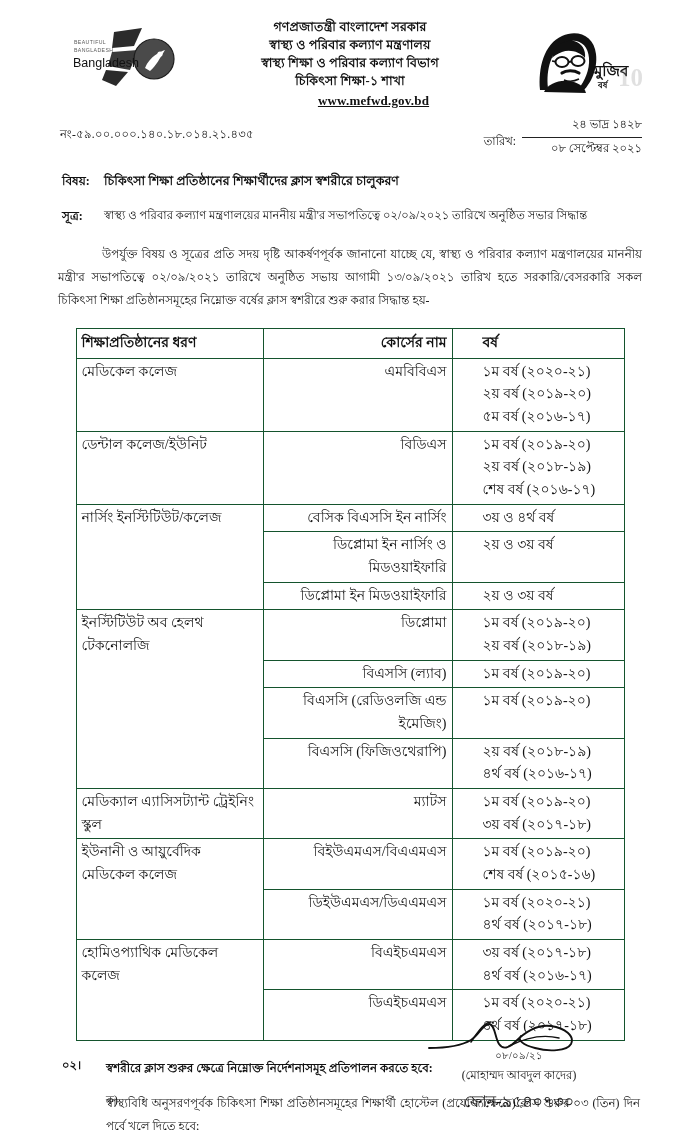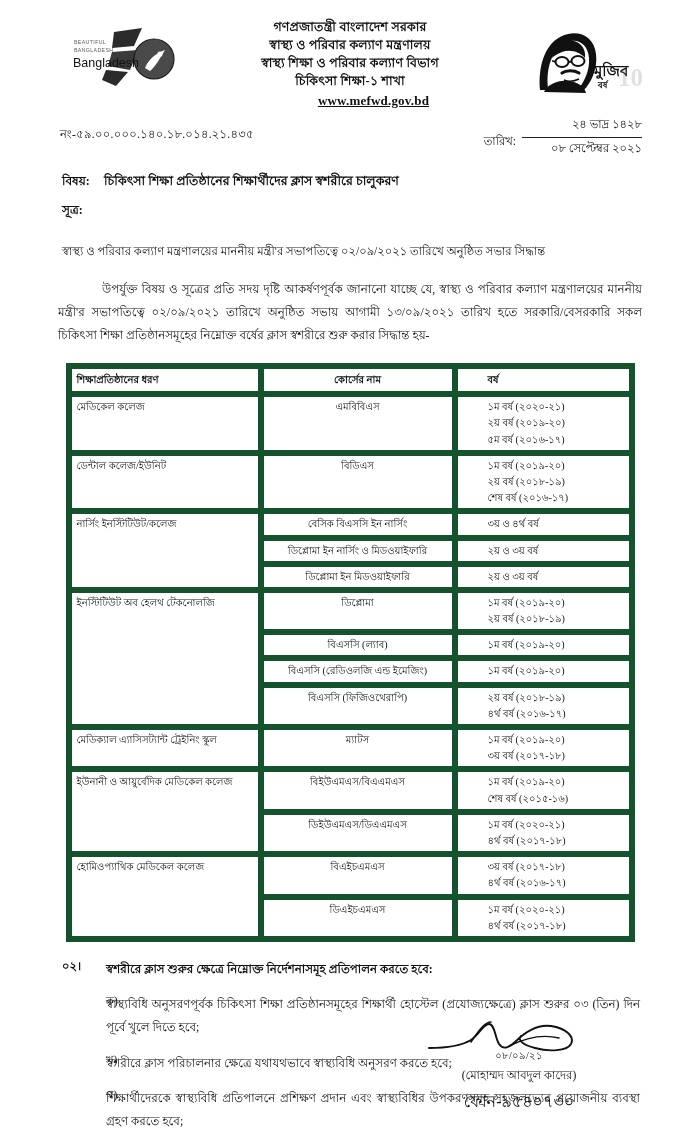--- a/index.html
+++ b/index.html
@@ -108,21 +108,21 @@
   .kv-row .k {
     font-size: 12px;
     font-weight: bold;
     width: 42px;
     flex: 0 0 42px;
   }
   .kv-row.subject .v {
     font-size: 12.5px;
     font-weight: bold;
   }
-  .kv-row.reference { margin-top: 9px; flex-direction: column; }
+  .kv-row.reference { margin-top: 15px; }
   .kv-row.reference .k { font-weight: bold; }
   .kv-row.reference .v {
     font-size: 11.5px;
   }
 
   
   .body-para {
     margin: 16px 58px 0 58px;
     font-size: 11.8px;
     line-height: 1.95;
@@ -132,38 +132,38 @@
 
   
   table.schedule {
     margin: 16px auto 0 auto;
     width: 490px;
     border-collapse: collapse;
     table-layout: fixed;
   }
   table.schedule th,
   table.schedule td {
-    border: 6px solid #14532d;
-    font-size: 10px;
+    border: 1px solid #14532d;
+    font-size: 14px;
     padding: 2px 5px;
     vertical-align: top;
     line-height: 1.62;
   }
   table.schedule th {
     font-weight: bold;
     text-align: center;
     padding: 3px 5px;
   }
   table.schedule th.c-inst, table.schedule td.c-inst {
     width: 176px;
     text-align: left;
   }
   table.schedule th.c-course, table.schedule td.c-course {
     width: 178px;
-    text-align: center;
+    text-align: right;
   }
   table.schedule th.c-year, table.schedule td.c-year {
     width: 136px;
     text-align: left;
     padding-left: 30px;
   }
   table.schedule td.c-year .yline { white-space: nowrap; }
 
   
   .num-block {

